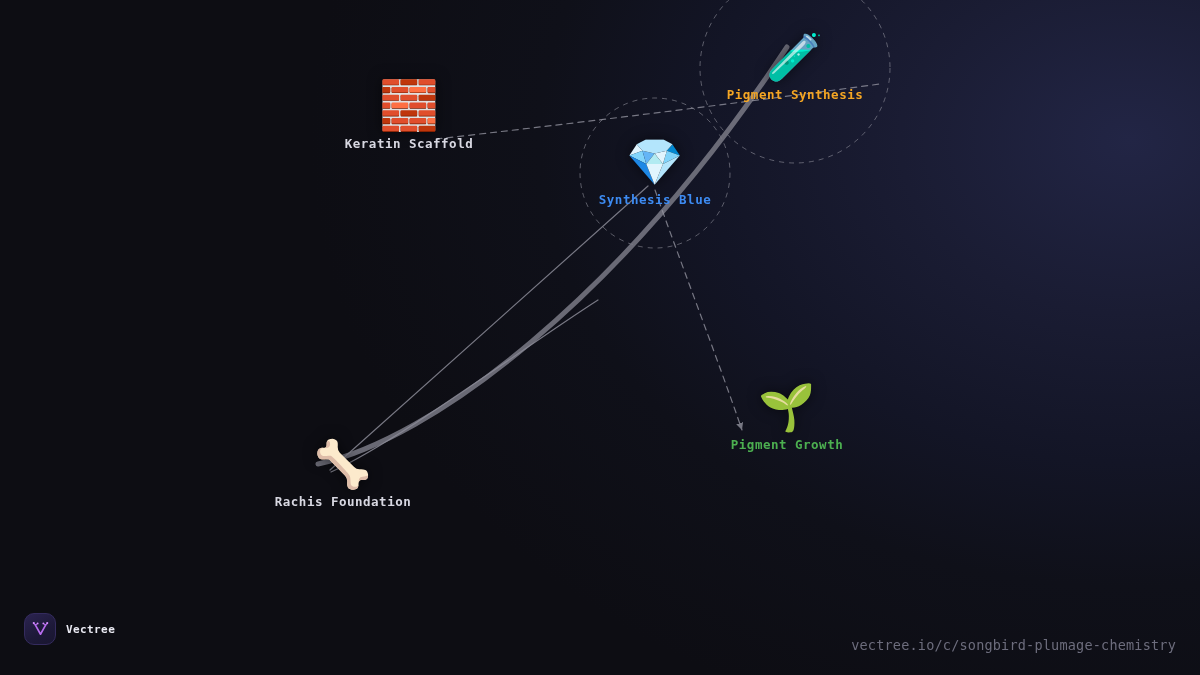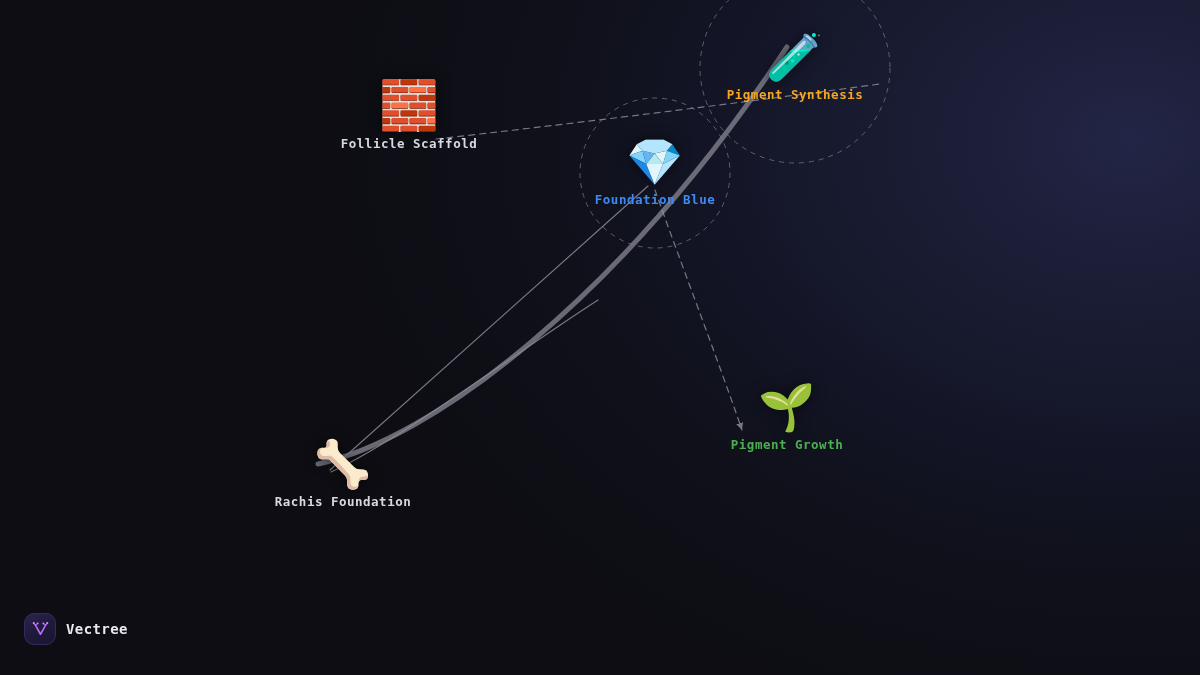--- a/index.html
+++ b/index.html
@@ -60,21 +60,21 @@
   }
   #brand-mark {
     width:32px; height:32px;
     border-radius:10px;
     background:linear-gradient(150deg,#2b2350 0%,#1d1938 60%,#191630 100%);
     border:1px solid #342b5e;
     display:flex; align-items:center; justify-content:center;
     flex:0 0 auto;
   }
   #brand-name {
-    font-size:14px;
+    font-size:11px;
     font-weight:700;
     color:#e9e9f2;
     letter-spacing:.4px;
   }
   #headline {
     font-size:34px;
     font-weight:700;
     line-height:1.02;
     color:#fdfdff;
     letter-spacing:-0.3px;
@@ -110,29 +110,29 @@
         <path d="M 330,470 L 648,186" fill="none" stroke="#8b8b97" stroke-width="1.2" stroke-linecap="round" opacity="0.85"></path>
         <path d="M 331,472 C 400,440 520,350 598,300" fill="none" stroke="#8b8b97" stroke-width="1.2" stroke-linecap="round" opacity="0.85"></path>
         <path d="M 436,139 C 560,125 700,108 880,84" fill="none" stroke="#9a9aa6" stroke-width="1.2" stroke-linecap="round" opacity="0.75" stroke-dasharray="6 5"></path>
         <path d="M 655,190 C 676,250 718,360 742,430" fill="none" stroke="#9a9aa6" stroke-width="1.2" stroke-linecap="round" opacity="0.75" stroke-dasharray="6 5" marker-end="url(#arrow)"></path>
       </g>
   </svg>
 
   <div id="node-layer">
       <div class="node" style="left: 409px; top: 116px;">
         <span class="node-emoji" style="font-size: 48px;">🧱</span>
-        <span class="node-label" style="color: rgb(216, 216, 226);">Follicle Scaffold</span>
+        <span class="node-label" style="color: rgb(216, 216, 226);">Keratin Scaffold</span>
       </div>
       <div class="node" style="left: 795px; top: 68px;">
         <span class="node-emoji" style="font-size: 46px;">🧪</span>
         <span class="node-label" style="color: rgb(245, 166, 35);">Pigment Synthesis</span>
       </div>
       <div class="node" style="left: 655px; top: 173px;">
         <span class="node-emoji" style="font-size: 46px;">💎</span>
-        <span class="node-label" style="color: rgb(61, 139, 242);">Foundation Blue</span>
+        <span class="node-label" style="color: rgb(61, 139, 242);">Synthesis Blue</span>
       </div>
       <div class="node" style="left: 787px; top: 418px;">
         <span class="node-emoji" style="font-size: 46px;">🌱</span>
         <span class="node-label" style="color: rgb(76, 175, 80);">Pigment Growth</span>
       </div>
       <div class="node" style="left: 343px; top: 475px;">
         <span class="node-emoji" style="font-size: 46px;">🦴</span>
         <span class="node-label" style="color: rgb(216, 216, 226);">Rachis Foundation</span>
       </div>
     </div>
@@ -149,13 +149,14 @@
           <circle cx="8.4" cy="4.3" r="1.15" fill="#d48cff"></circle>
           <circle cx="20.5" cy="3.9" r="1.35" fill="#d48cff"></circle>
           <circle cx="15.6" cy="4.3" r="1.15" fill="#d48cff"></circle>
         </svg>
       </div>
       <span id="brand-name">Vectree</span>
     </div>
 
   </div>
 
+  <div id="url">vectree.io/c/songbird-plumage-chemistry</div>
 </div>
 
 </body></html>

